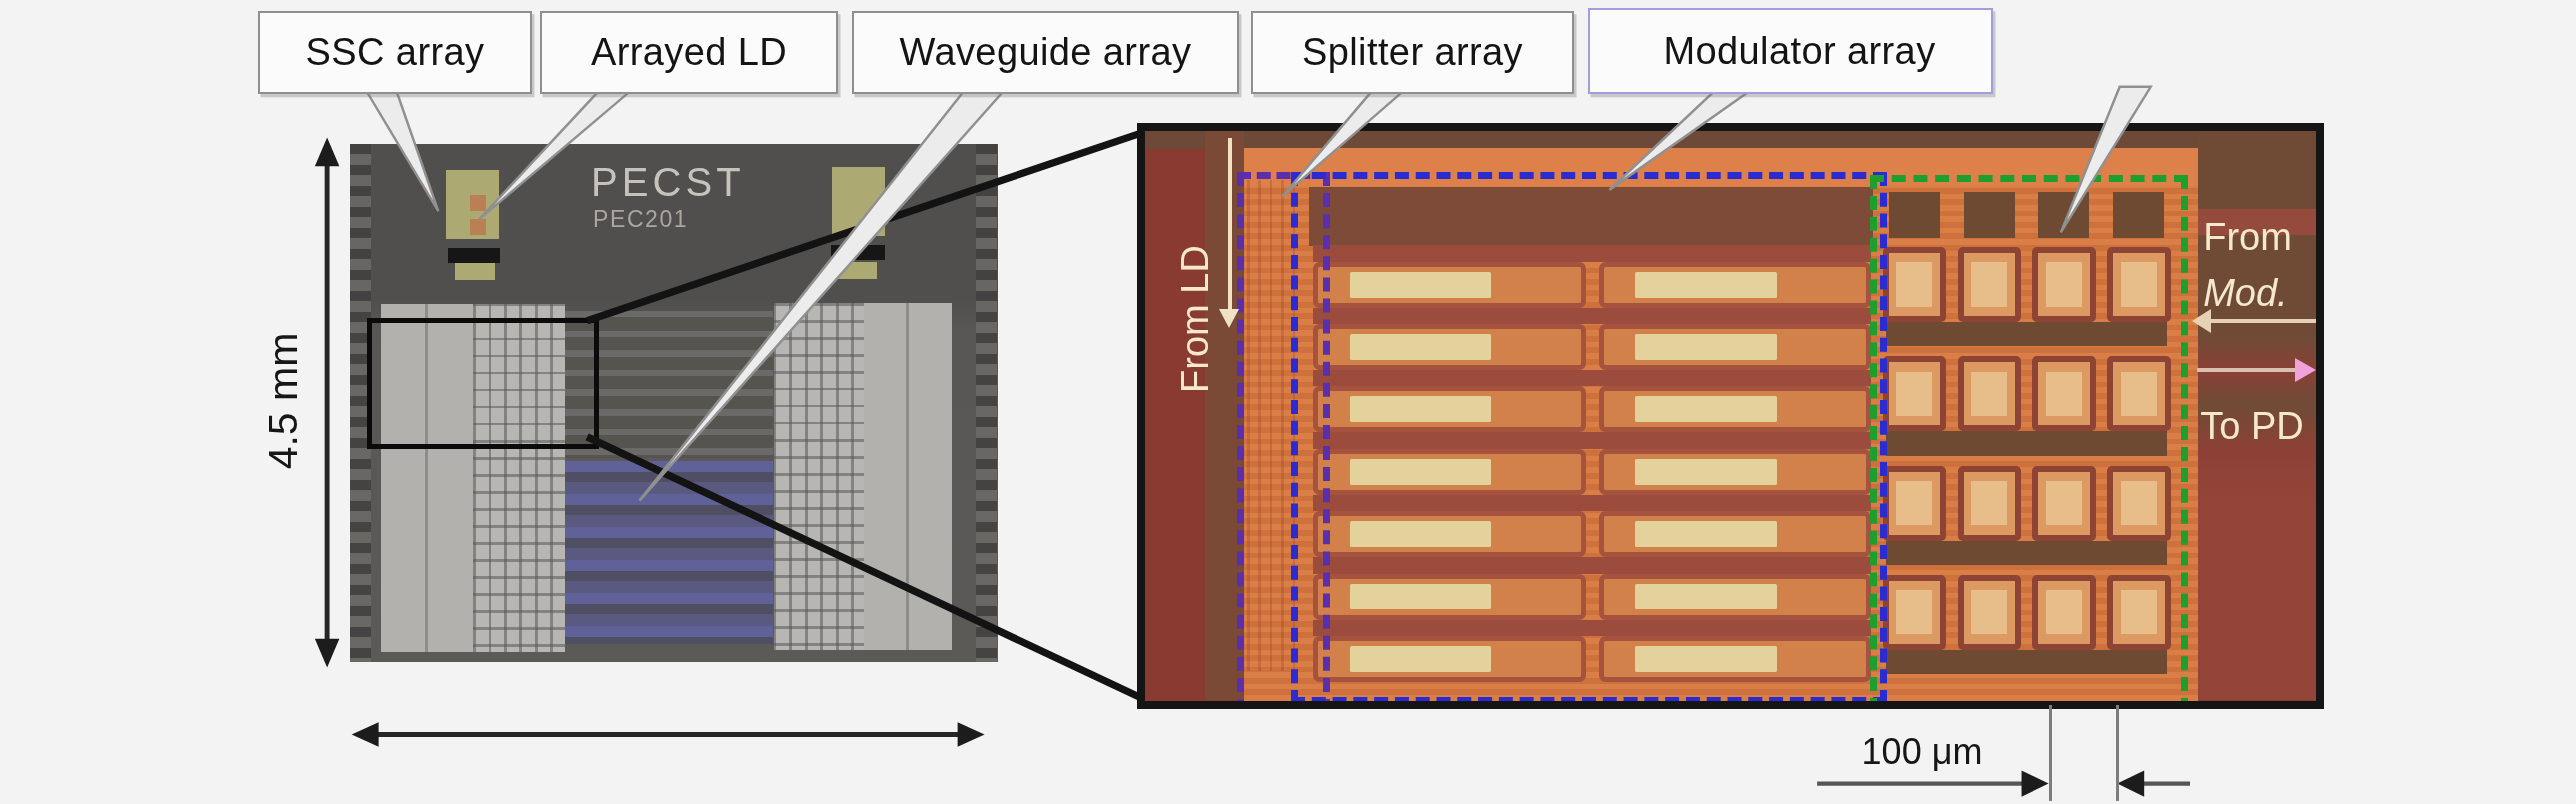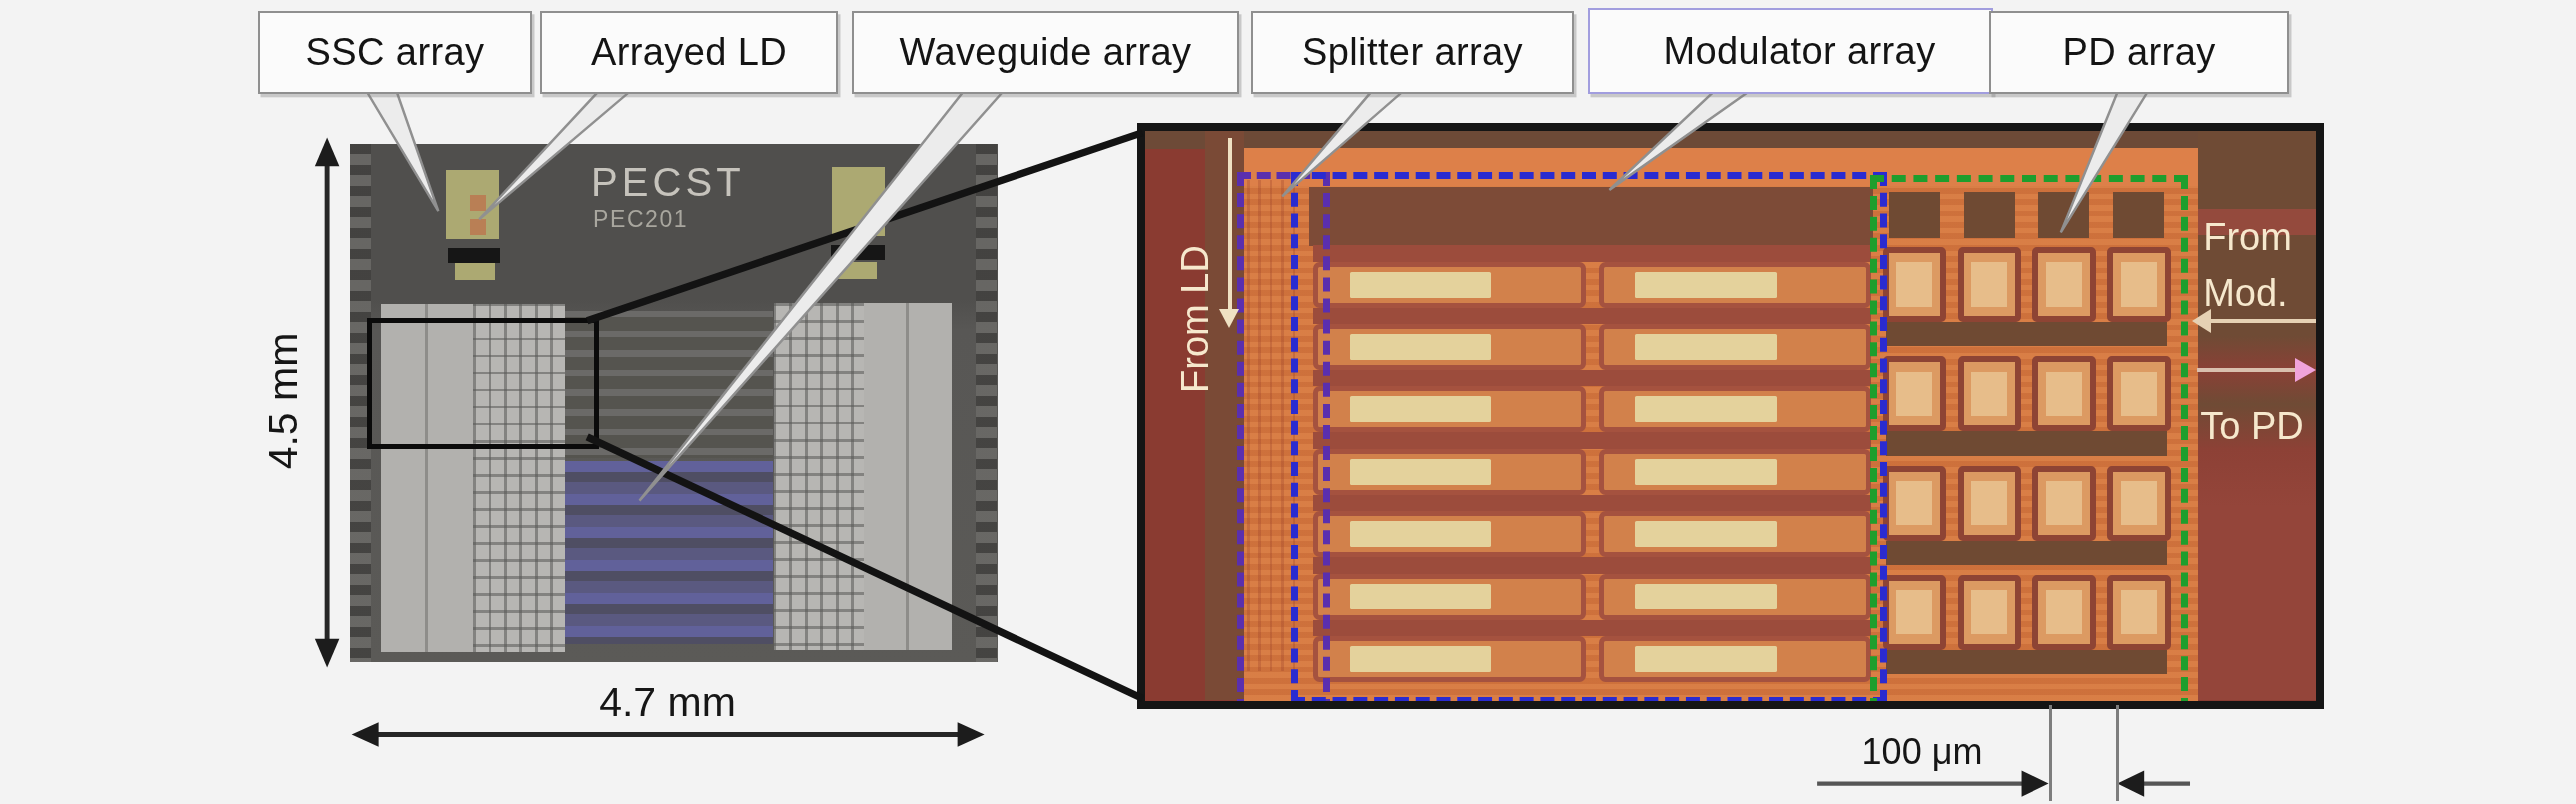--- a/index.html
+++ b/index.html
@@ -288,21 +288,21 @@
 
       <div class="dash purple" style="left:92px;top:41px;width:79px;height:527px;"></div>
       <div class="dash blue" style="left:146px;top:41px;width:582px;height:518px;"></div>
       <div class="dash green" style="left:725px;top:44px;width:304px;height:523px;"></div>
 
       <div class="cream-text rot90" style="left:-101px;top:166px;width:303px;height:44px;text-align:center;">From LD</div>
       <div class="ld-arrow-line"></div>
       <div class="ld-arrow-head"></div>
 
       <div class="cream-text" style="left:1058px;top:85px;width:114px;">From</div>
-      <div class="cream-text" style="left:1058px;top:141px;width:114px;">Mod.</div>
+      <div class="cream-text" style="left:1058px;top:141px;width:114px;font-style:italic;">Mod.</div>
       <div class="hline" style="left:1065px;top:188px;width:106px;background:#e6d1b4;"></div>
       <div class="tri-left" style="left:1047px;top:178px;border-right:19.6px solid #e6d1b4;"></div>
 
       <div class="hline" style="left:1052px;top:237px;width:98px;background:#d9bfae;"></div>
       <div class="tri-right" style="left:1150px;top:227px;border-left:21px solid #f0a3da;"></div>
       <div class="cream-text" style="left:1055px;top:274px;width:123px;">To PD</div>
     </div>
   </div>
 
   <svg class="overlay-svg" viewBox="0 0 3150 984">
@@ -329,23 +329,21 @@
     <polygon points="2505,958 2472,942 2472,974" fill="#1c1c1c"></polygon>
     <line x1="2618" y1="958" x2="2678" y2="958" stroke="#555555" stroke-width="5"></line>
     <polygon points="2589,958 2622,942 2622,974" fill="#1c1c1c"></polygon>
   </svg>
 
   <div class="callout" style="left:540px;width:294px;">Arrayed LD</div>
   <div class="callout" style="left:258px;width:270px;">SSC array</div>
   <div class="callout" style="left:1251px;width:319px;">Splitter array</div>
   <div class="callout" style="left:852px;width:383px;">Waveguide array</div>
   <div class="callout purple-border" style="left:1588px;width:383px;top:8.2px;height:82px;">Modulator array</div>
-  <div class="callout" style="left:1989px;width:296px;">PD array</div>
 
   <div class="dim-label rot90" style="left:160px;top:378px;width:245px;height:46px;">4.5 mm</div>
-  <div class="dim-label" style="left:545px;top:679px;width:245px;">4.7 mm</div>
 
   <div class="scale-vline" style="left:2049px;top:705px;"></div>
   <div class="scale-vline" style="left:2116px;top:705px;"></div>
   <div class="dim-label" style="left:1824px;top:731px;width:196px;font-size:36px;">100 μm</div>
 
 </div>
 
 
 </body></html>

